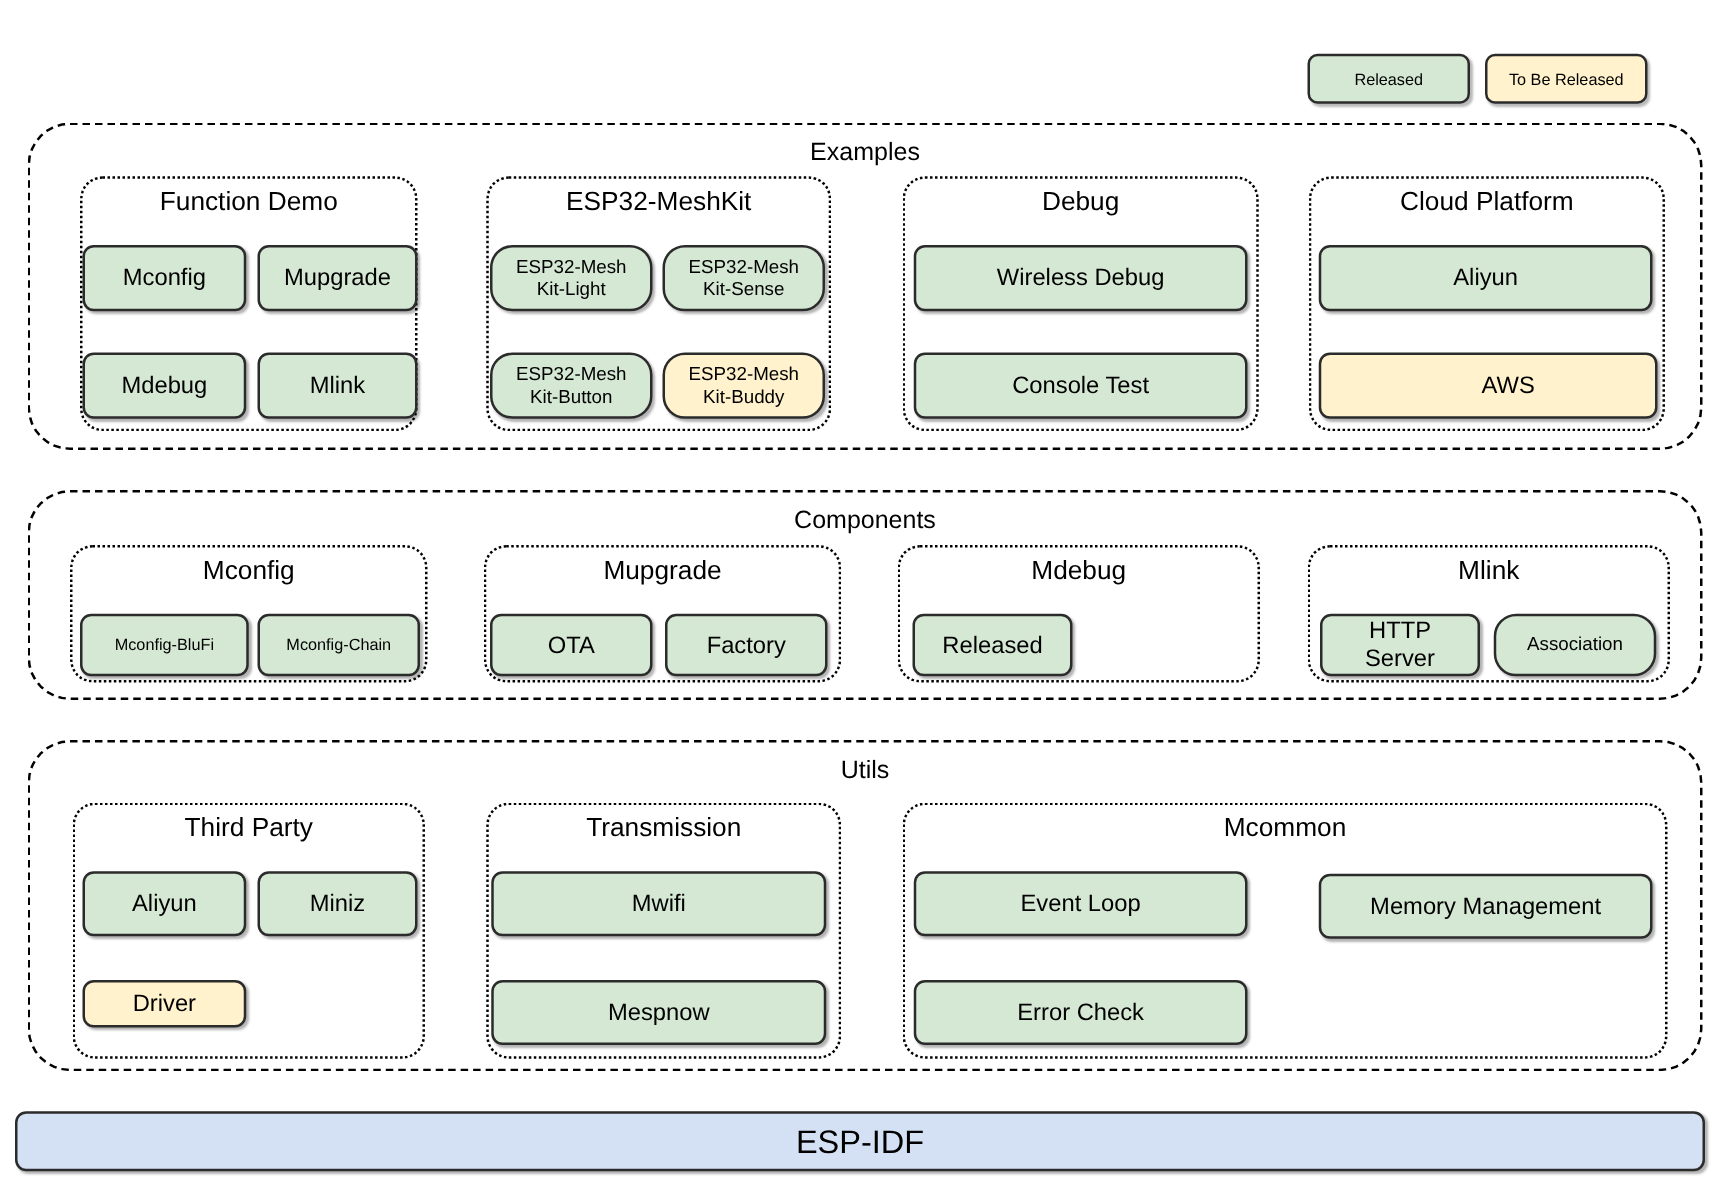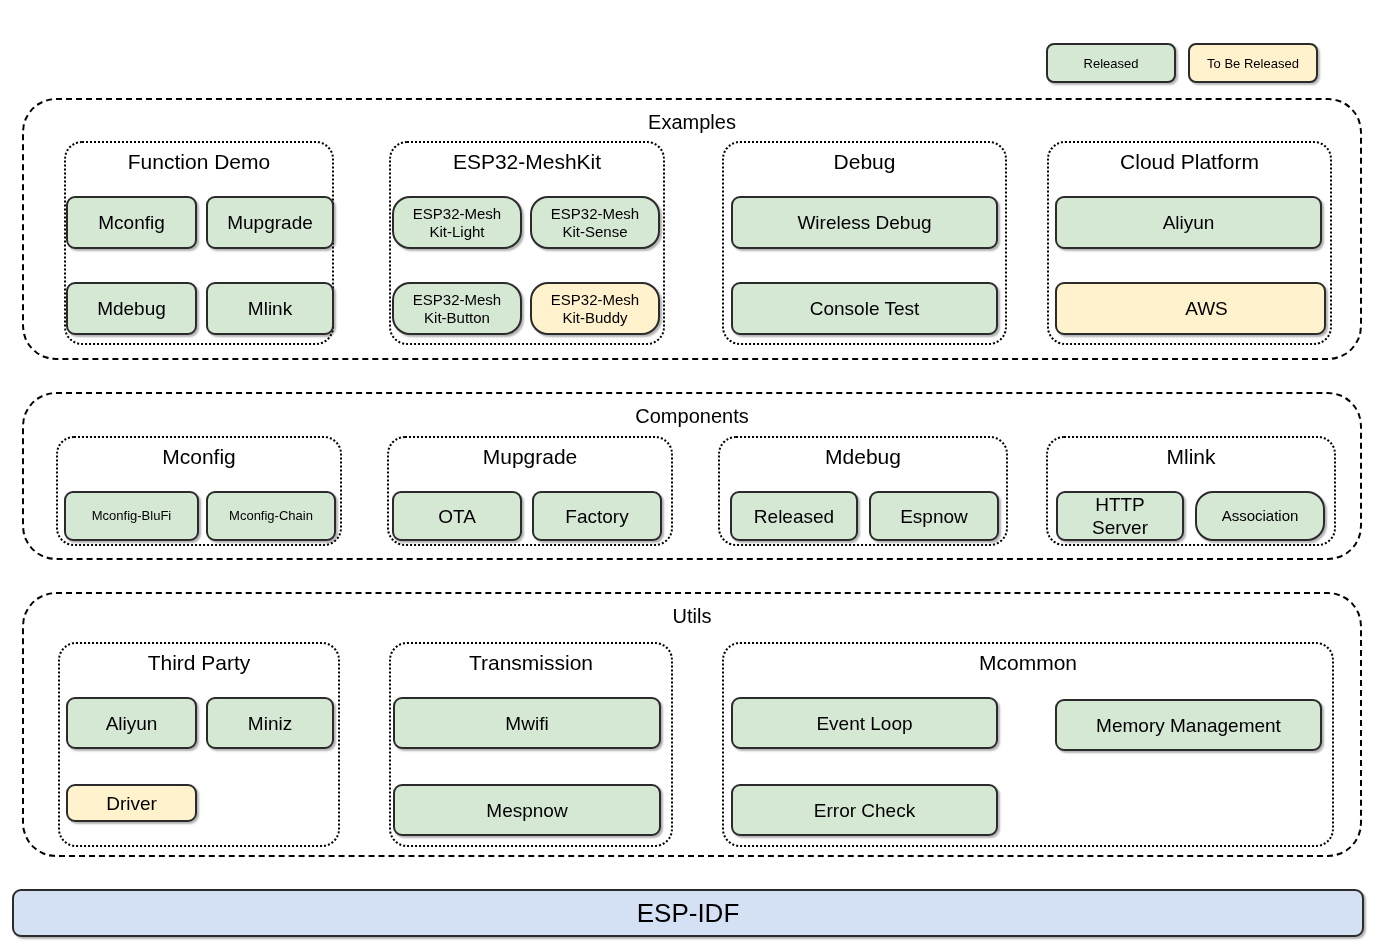--- a/index.html
+++ b/index.html
@@ -181,21 +181,20 @@
   <div class="group" style="left:387px; top:436px; width:286px; height:110px;">
     <div class="group-title">Mupgrade</div>
   </div>
   <div class="box green" style="left:392px; top:491px; width:130px; height:50px;">OTA</div>
   <div class="box green" style="left:532px; top:491px; width:130px; height:50px;">Factory</div>
 
   <div class="group" style="left:718px; top:436px; width:290px; height:110px;">
     <div class="group-title">Mdebug</div>
   </div>
   <div class="box green" style="left:730px; top:491px; width:128px; height:50px;">Released</div>
-  <div class="box green" style="left:869px; top:491px; width:130px; height:50px;">Espnow</div>
 
   <div class="group" style="left:1046px; top:436px; width:290px; height:110px;">
     <div class="group-title">Mlink</div>
   </div>
   <div class="box green" style="left:1056px; top:491px; width:128px; height:50px; white-space:pre-line;">HTTP
 Server</div>
   <div class="box green md" style="left:1195px; top:491px; width:130px; height:50px;">Association</div>
 
   <div class="section" style="left:22px; top:592px; width:1340px; height:265px;">
     <div class="section-title">Utils</div>

